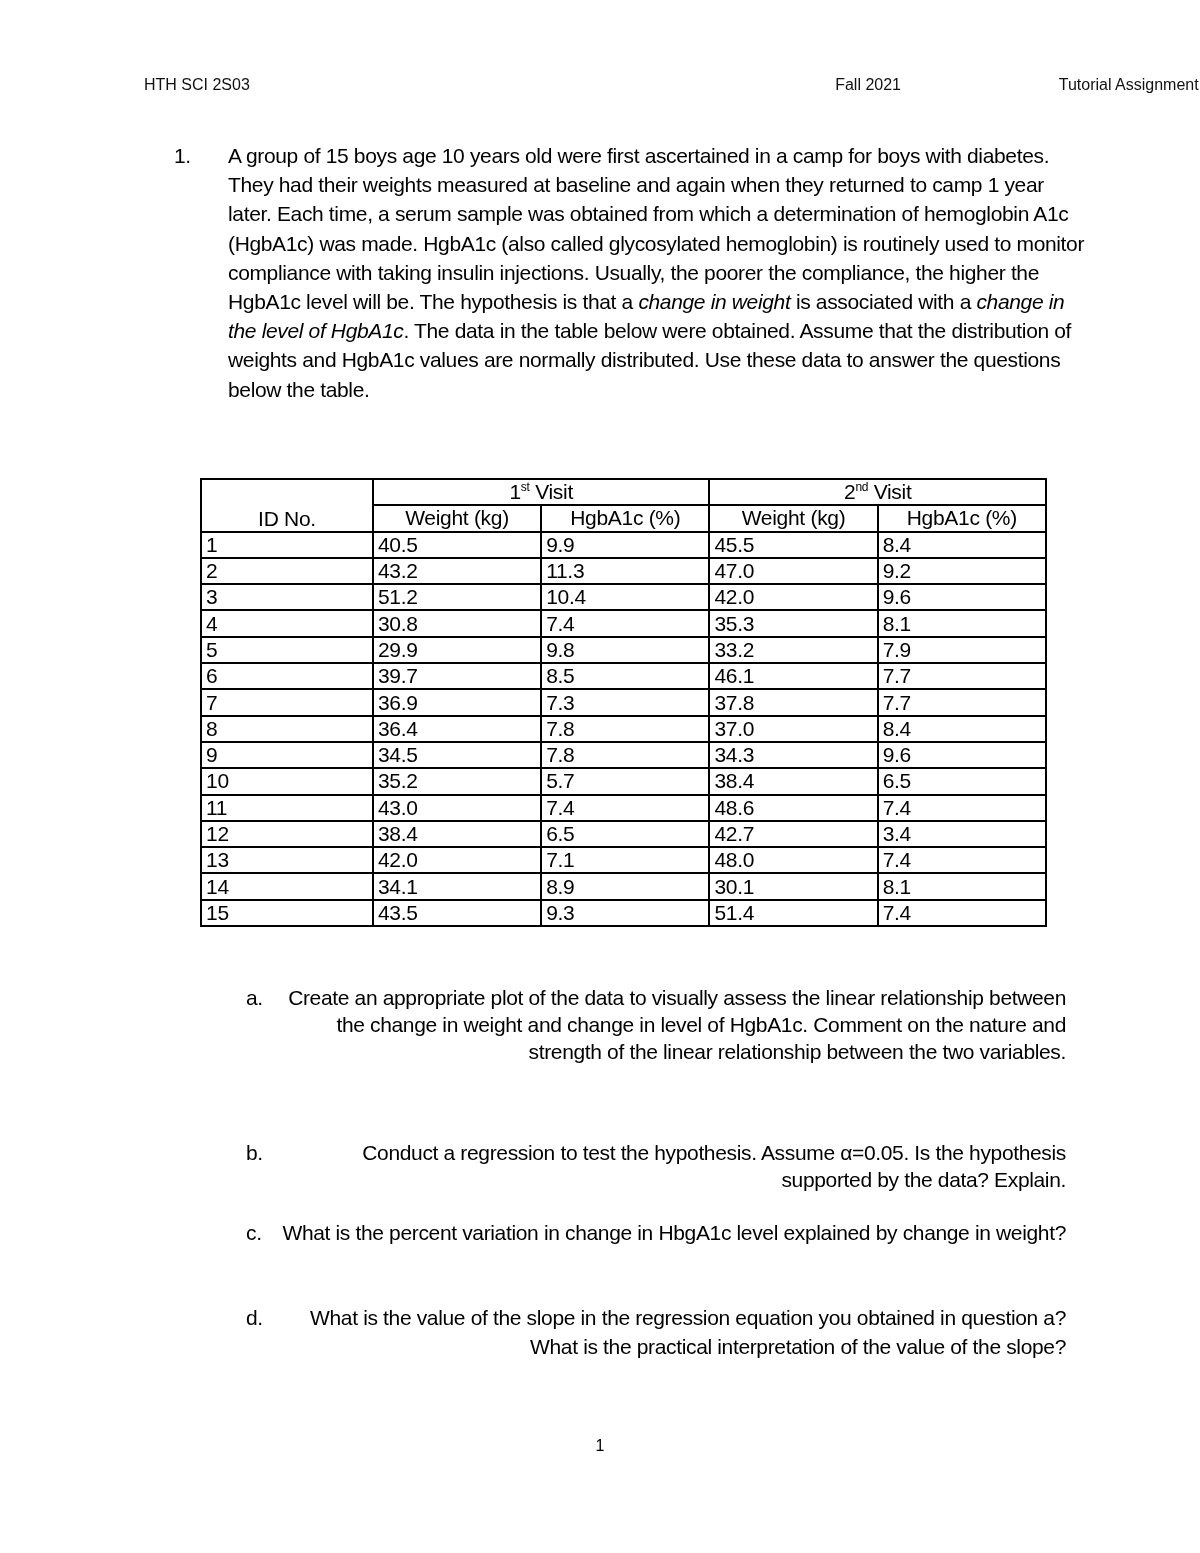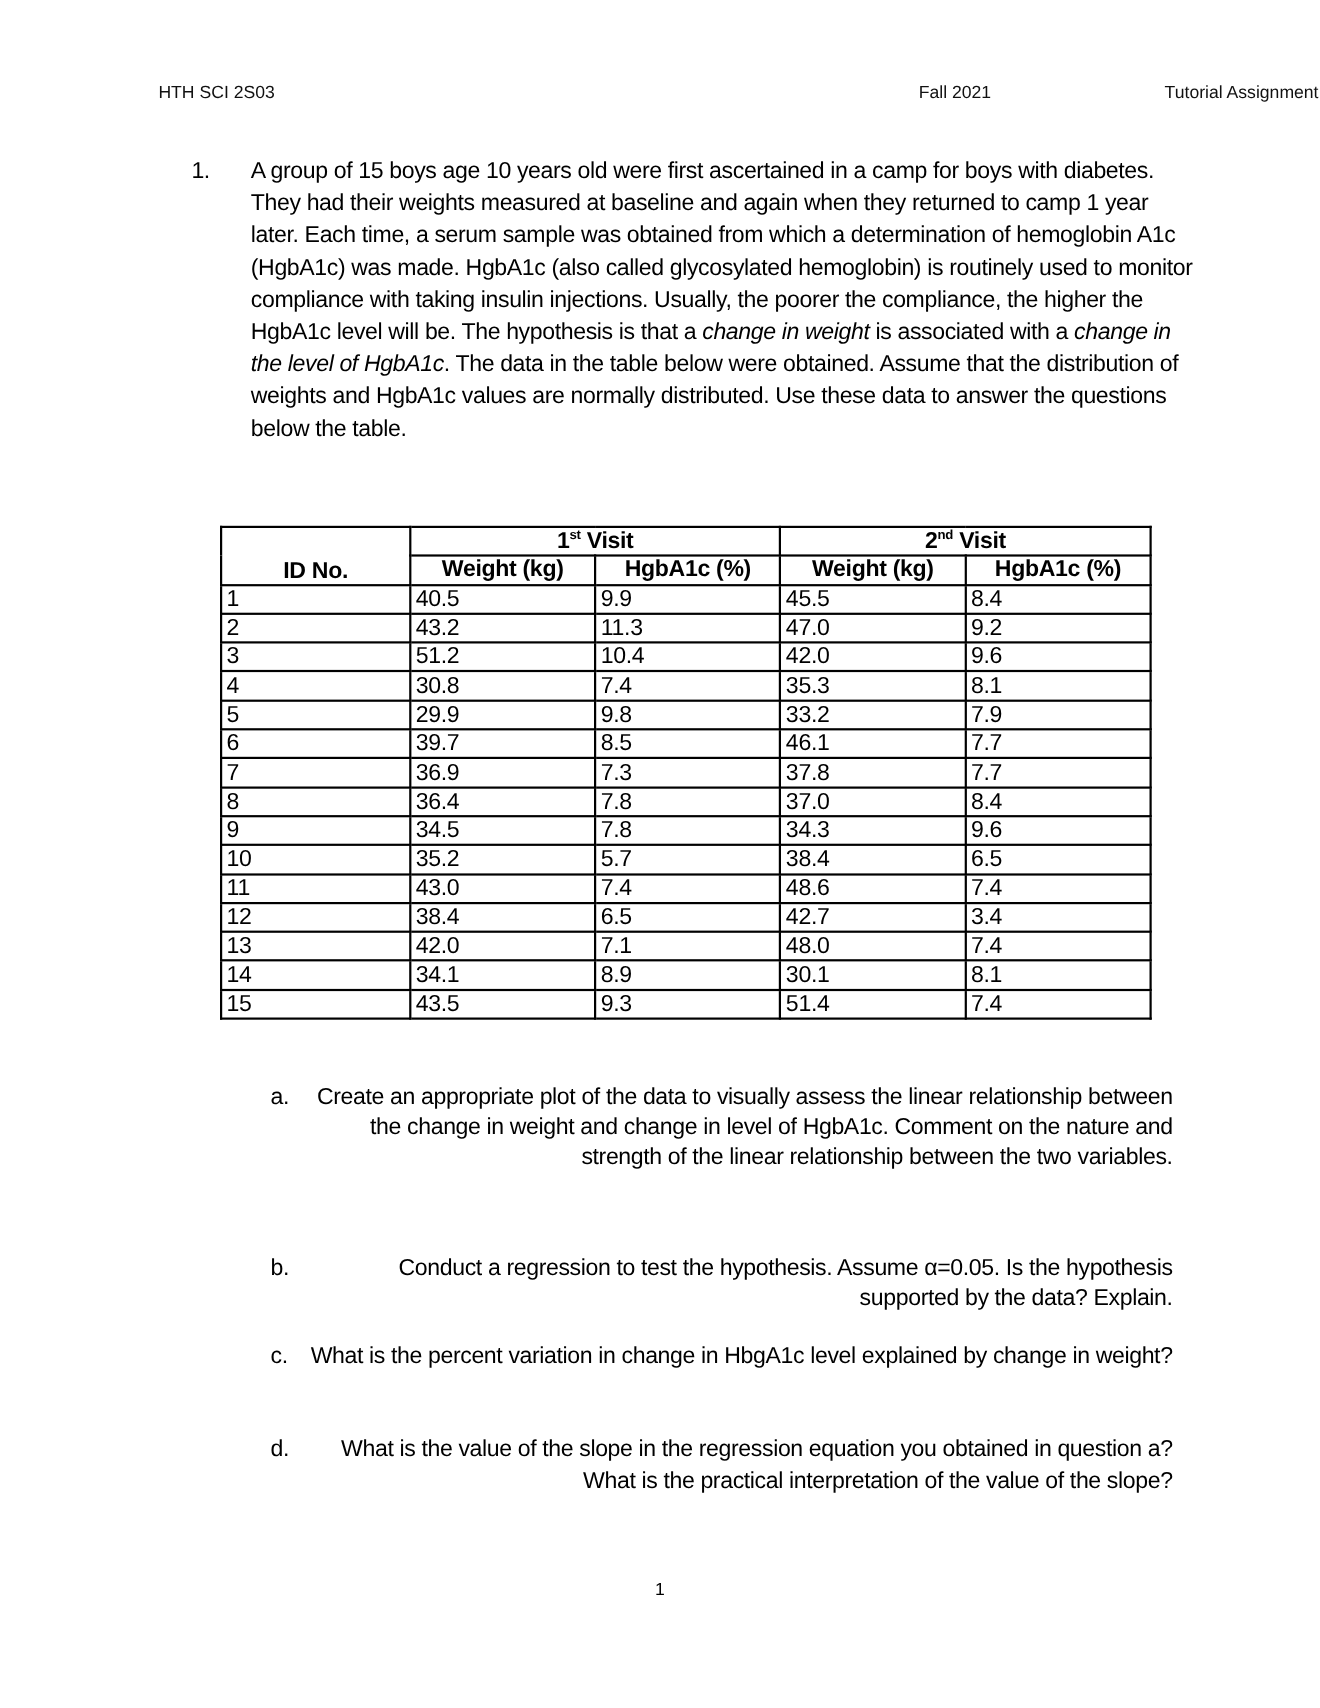--- a/index.html
+++ b/index.html
@@ -9,21 +9,21 @@
   .h-left { left: 144px; }
   .h-center { left: 0; width: 1200px; text-align: right; padding-left: 12px; }
   .h-right { right: 143px; }
 
   .question { position: absolute; left: 174px; top: 141px; width: 900px; font-size: 21px; line-height: 29.2px; letter-spacing: -0.35px; }
   .question .num { position: absolute; left: 0; top: 0; }
   .question .body { margin-left: 54px; width: 860px; }
 
   table.data { position: absolute; left: 200px; top: 478px; width: 847px; border-collapse: collapse; font-size: 21px; letter-spacing: -0.3px; }
   table.data td, table.data th { border: 2px solid #000; padding: 0 4px; height: 24.3px; line-height: 24px; }
-  table.data th { font-weight: bold; text-align: center; margin-left: 12px; }
+  table.data th { font-weight: normal; text-align: center; margin-left: 12px; }
   table.data td { text-align: left; font-weight: normal; }
   table.data th.id { vertical-align: bottom; width: 163px; }
   sup { font-size: 12px; vertical-align: 8px; line-height: 0; }
 
   .subq { position: absolute; left: 246px; width: 820px; font-size: 21px; line-height: 27px; letter-spacing: -0.35px; }
   .subq .letter { position: absolute; left: 0; top: 0; }
   .subq .text { margin-left: 36px; text-align: right; }
   #qa { top: 984px; }
   #qb { top: 1139px; }
   #qc { top: 1219px; }

